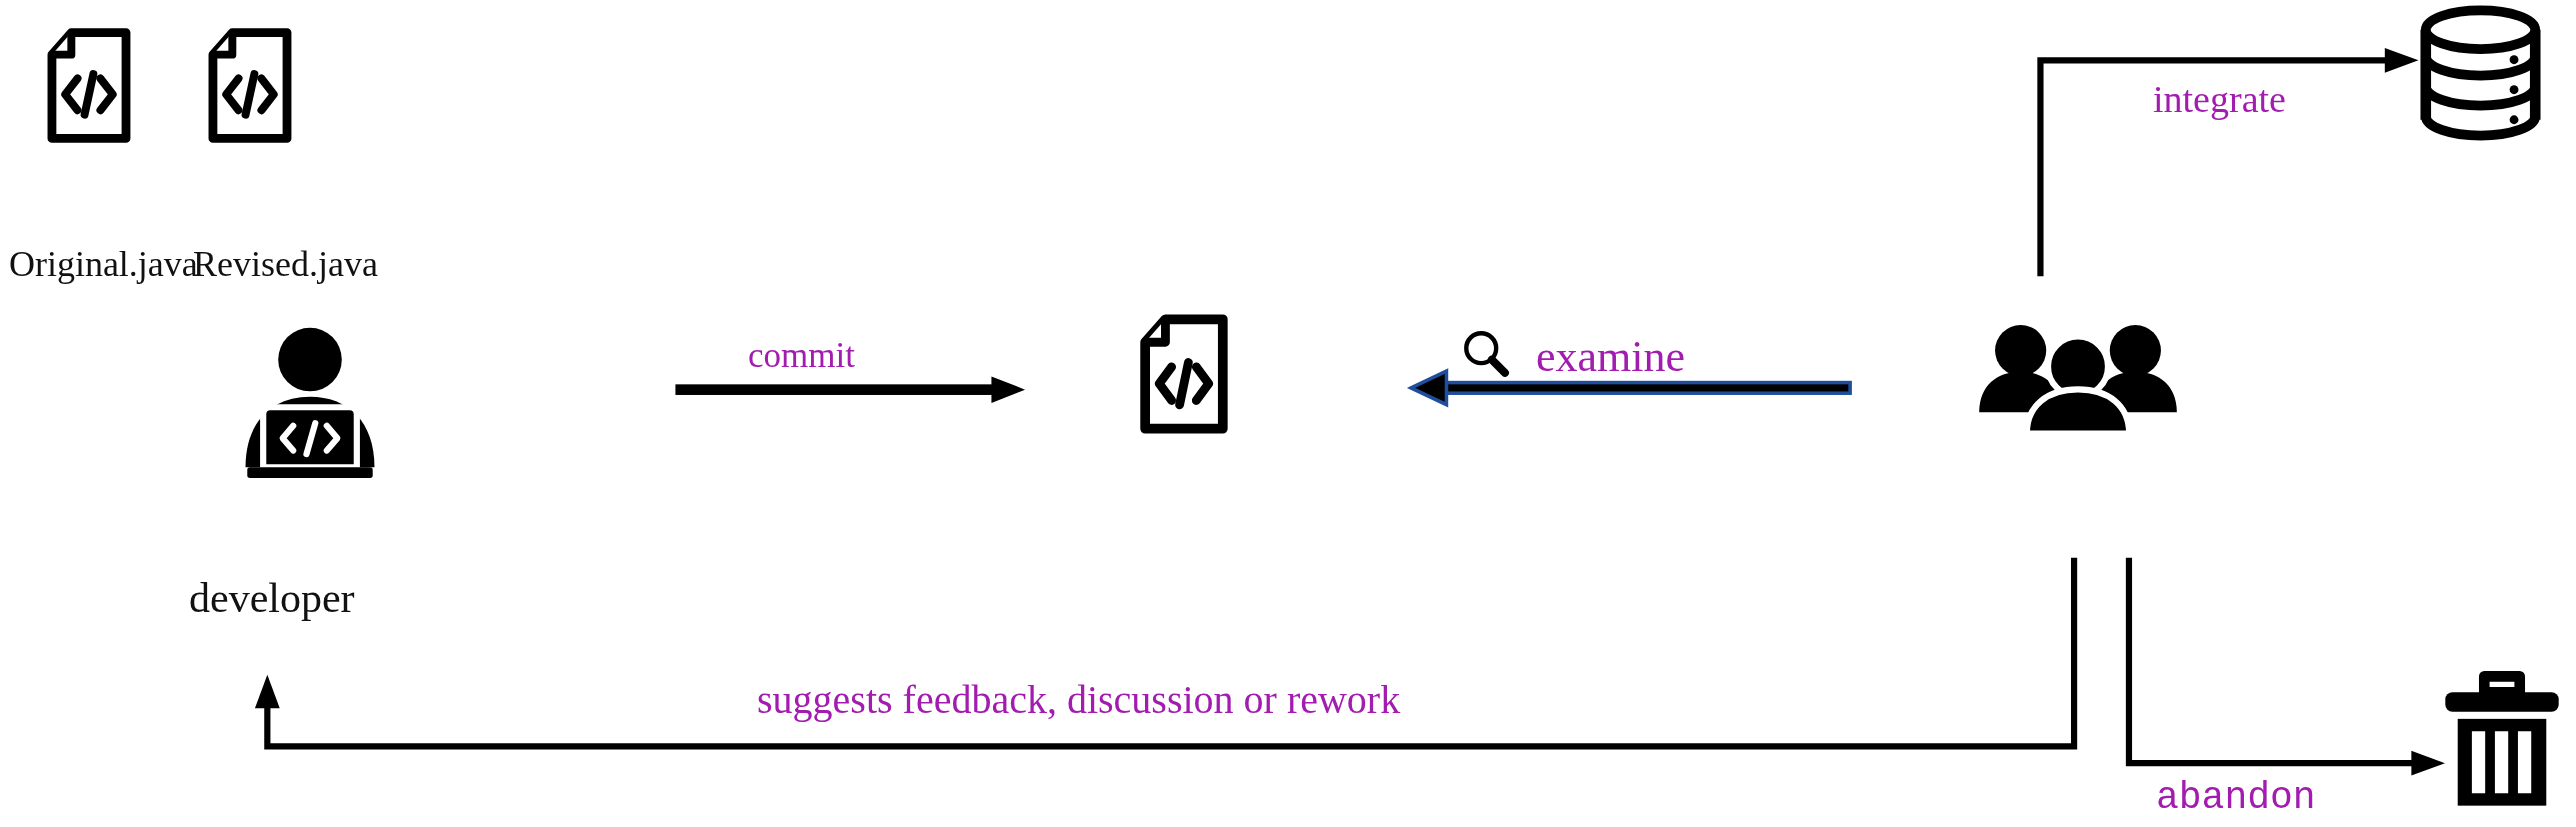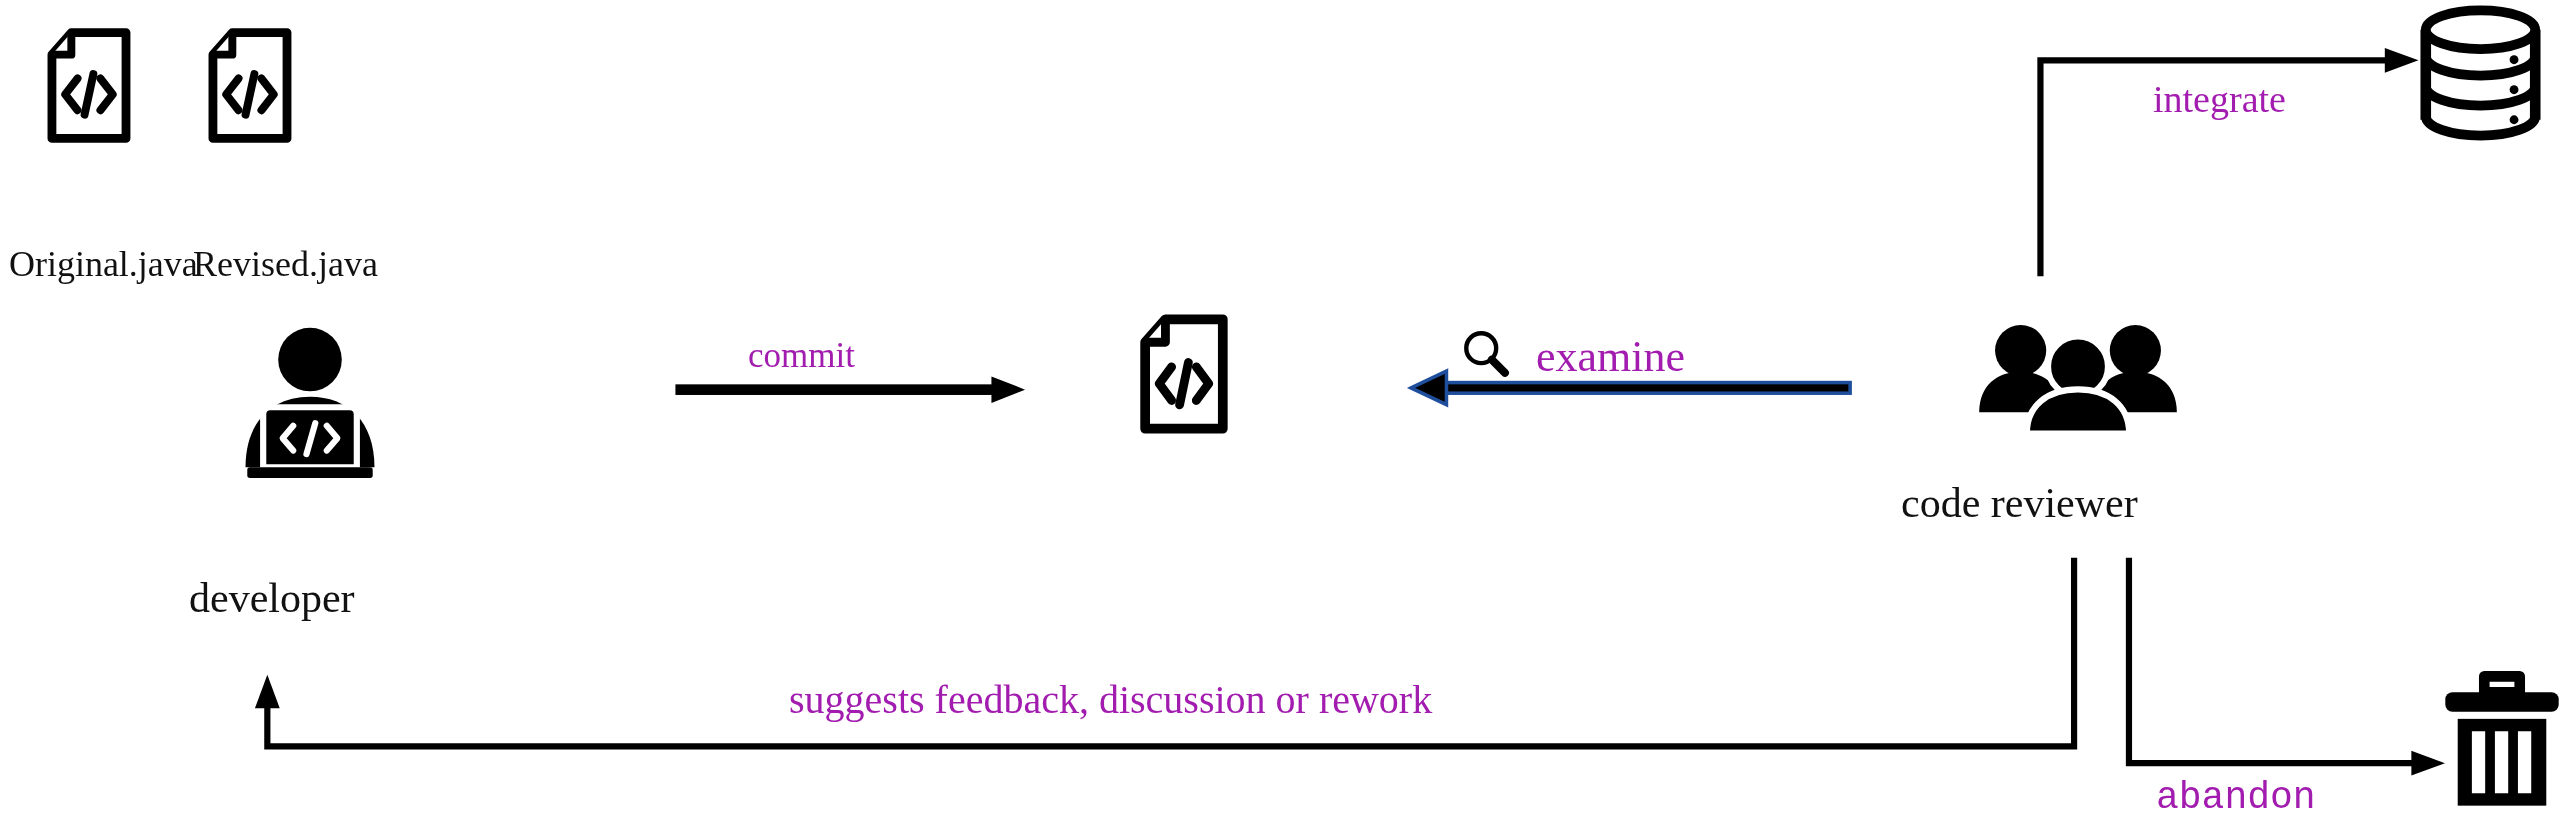--- a/index.html
+++ b/index.html
@@ -143,21 +143,20 @@
       <circle cx="55" cy="38" r="29" fill="#000000"></circle>
       <path d="M 8,108 C 8,78 28,62 55,62 C 82,62 102,78 102,108 Z" fill="#000000"></path>
 
       <circle cx="185" cy="38" r="29" fill="#000000"></circle>
       <path d="M 138,108 C 138,78 158,62 185,62 C 212,62 232,78 232,108 Z" fill="#000000"></path>
 
       <circle cx="120" cy="56" r="34" fill="#000000" stroke="#ffffff" stroke-width="7"></circle>
       <path d="M 62,132 C 62,100 86,82 120,82 C 154,82 178,100 178,132 Z" fill="#000000" stroke="#ffffff" stroke-width="7" stroke-linejoin="round"></path>
     </svg>
   </div>
-  <div class="node-label" style="left:1901px; top:482px; font-size:42px;">code reviewer</div>
 
   <div class="edge-label" style="left:2153px; top:80px; font-size:38px;">integrate</div>
 
   <div class="node" style="left:2415px; top:5.3px; width:131px; height:143px;">
     <svg class="icon-svg" width="131" height="143" viewBox="0 0 148 162" xmlns="http://www.w3.org/2000/svg">
 
       <path d="M 12,28 L 12,130" fill="none" stroke="#000000" stroke-width="12" stroke-linecap="butt"></path>
       <path d="M 136,28 L 136,130" fill="none" stroke="#000000" stroke-width="12" stroke-linecap="butt"></path>
 
       <ellipse cx="74" cy="28" rx="62" ry="22" fill="#ffffff" stroke="#000000" stroke-width="11"></ellipse>
@@ -167,21 +166,21 @@
       <path d="M 12,92 A 62 22 0 0 0 136,92" fill="none" stroke="#000000" stroke-width="11"></path>
 
       <path d="M 12,126 A 62 22 0 0 0 136,126" fill="none" stroke="#000000" stroke-width="11"></path>
 
       <circle cx="112" cy="62" r="5" fill="#000000"></circle>
       <circle cx="112" cy="96" r="5" fill="#000000"></circle>
       <circle cx="112" cy="130" r="5" fill="#000000"></circle>
     </svg>
   </div>
 
-  <div class="edge-label" style="left:757px; top:680px; font-size:40px;margin-left:32px;">suggests feedback, discussion or rework</div>
+  <div class="edge-label" style="left:757px; top:680px; font-size:40px;">suggests feedback, discussion or rework</div>
 
   <div class="edge-label" style="left:2156px; top:779px; font-size:38px;font-family:Liberation Mono, monospace;">abandon</div>
 
   <div class="node" style="left:2440px; top:671px; width:124px; height:140px;">
     <svg class="icon-svg" width="124" height="140" viewBox="0 0 140 158" xmlns="http://www.w3.org/2000/svg">
 
       <path d="M 50,6 L 90,6 L 90,24 L 50,24 Z" fill="none" stroke="#000000" stroke-width="12" stroke-linejoin="round"></path>
 
       <rect x="6" y="24" width="128" height="22" rx="8" fill="#000000"></rect>
 

